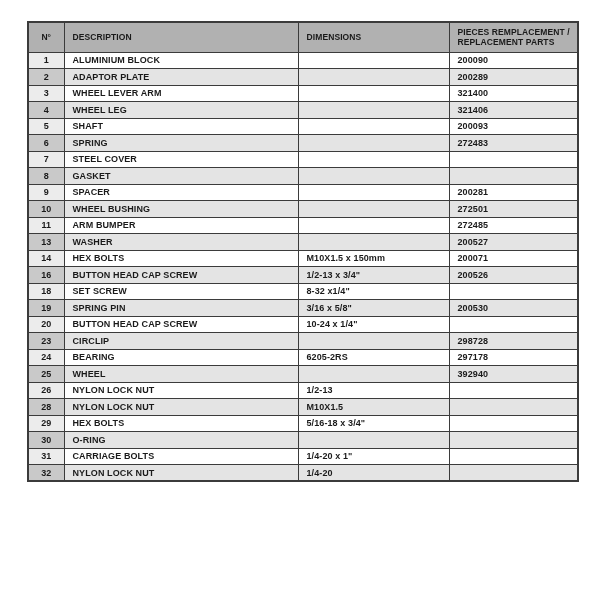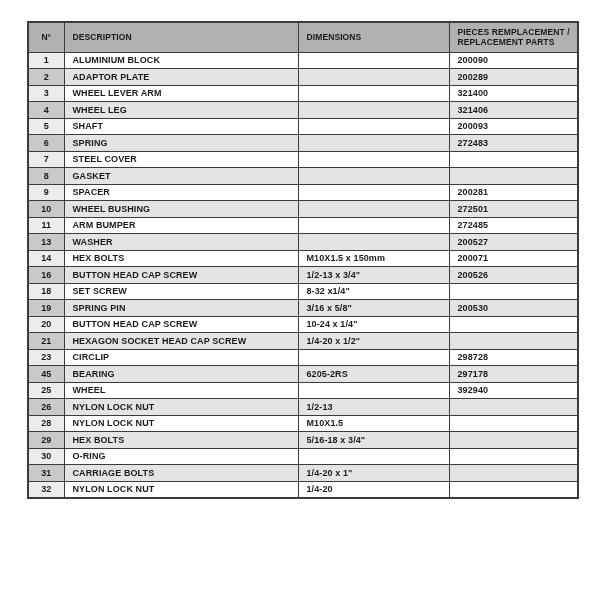--- a/index.html
+++ b/index.html
@@ -178,33 +178,27 @@
           <td class="col-dim">3/16 x 5/8"</td>
           <td class="col-parts">200530</td>
         </tr>
         <tr>
           <td class="col-num">20</td>
           <td class="col-desc">BUTTON HEAD CAP SCREW</td>
           <td class="col-dim">10-24 x 1/4"</td>
           <td class="col-parts"></td>
         </tr>
         <tr>
-          <td class="col-num">21</td>
-          <td class="col-desc">HEXAGON SOCKET HEAD CAP SCREW</td>
-          <td class="col-dim">1/4-20 x 1/2"</td>
-          <td class="col-parts"></td>
-        </tr>
-        <tr>
           <td class="col-num">23</td>
           <td class="col-desc">CIRCLIP</td>
           <td class="col-dim"></td>
           <td class="col-parts">298728</td>
         </tr>
         <tr>
-          <td class="col-num">45</td>
+          <td class="col-num">24</td>
           <td class="col-desc">BEARING</td>
           <td class="col-dim">6205-2RS</td>
           <td class="col-parts">297178</td>
         </tr>
         <tr>
           <td class="col-num">25</td>
           <td class="col-desc">WHEEL</td>
           <td class="col-dim"></td>
           <td class="col-parts">392940</td>
         </tr>

